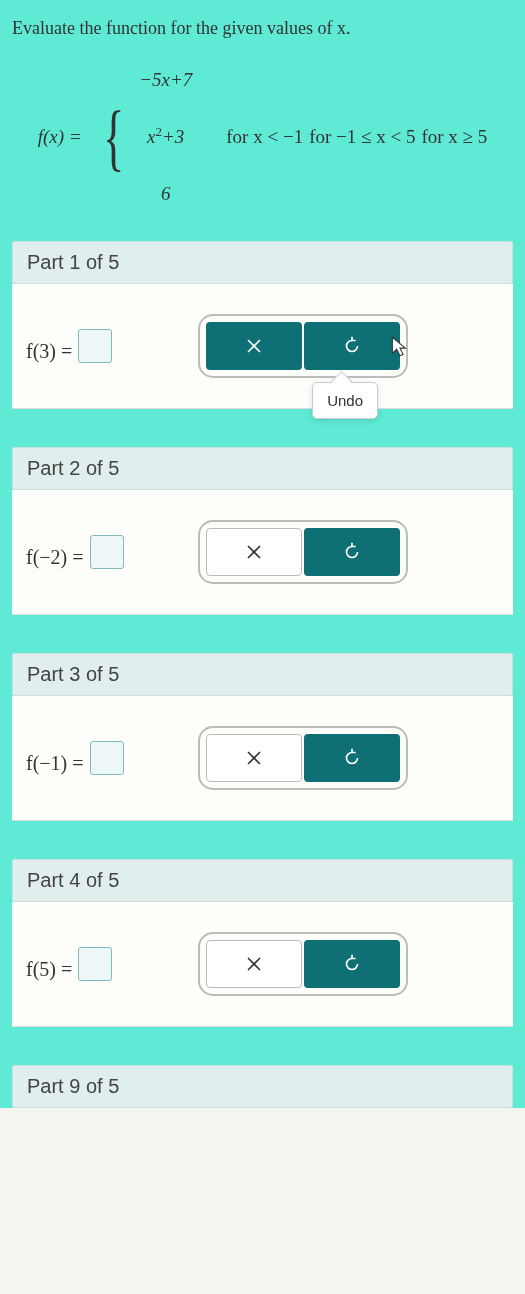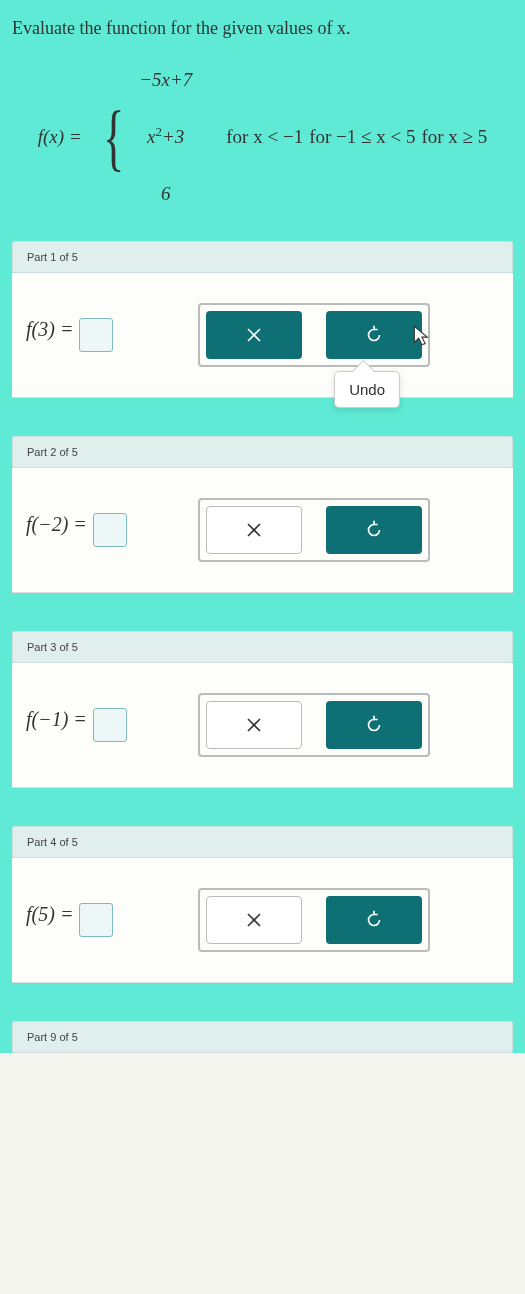--- a/index.html
+++ b/index.html
@@ -56,52 +56,51 @@
     
     .part-block {
       margin-bottom: 38px;
     }
     .part-header {
       background: #e0eeed;
       border: 1px solid #cde0de;
       border-radius: 2px;
       padding: 9px 14px;
       font-family: Arial, sans-serif;
-      font-size: 11px;
+      font-size: 20px;
       color: #444;
       width: 100%;
     }
     .part-body {
       background: #fdfdfa;
       padding: 30px 14px 30px 14px;
       display: flex;
       align-items: center;
       border-bottom: 1px solid #ddd;
     }
     .equation {
       font-size: 20px;
-      font-style: italic;
-      display: flex;
-      align-items: flex-start;
+      display: flex;
+      align-items: flex-end;
       gap: 6px;
       min-width: 172px;
     }
     .input-box {
       width: 34px;
       height: 34px;
       border: 1px solid #7fbbbc;
       background: #eef7f7;
       border-radius: 3px;
       display: inline-block;
     }
     .button-group {
       display: flex;
-      gap: 24px;
+      gap: 2px;
       border: 2px solid #bbb;
-      border-radius: 4px;
+      border-radius: 15px;
       padding: 6px;
       background: #fdfdfa;
       position: relative;
     }
     .btn {
       width: 96px;
       height: 48px;
       border-radius: 4px;
       border: none;
       display: flex;

